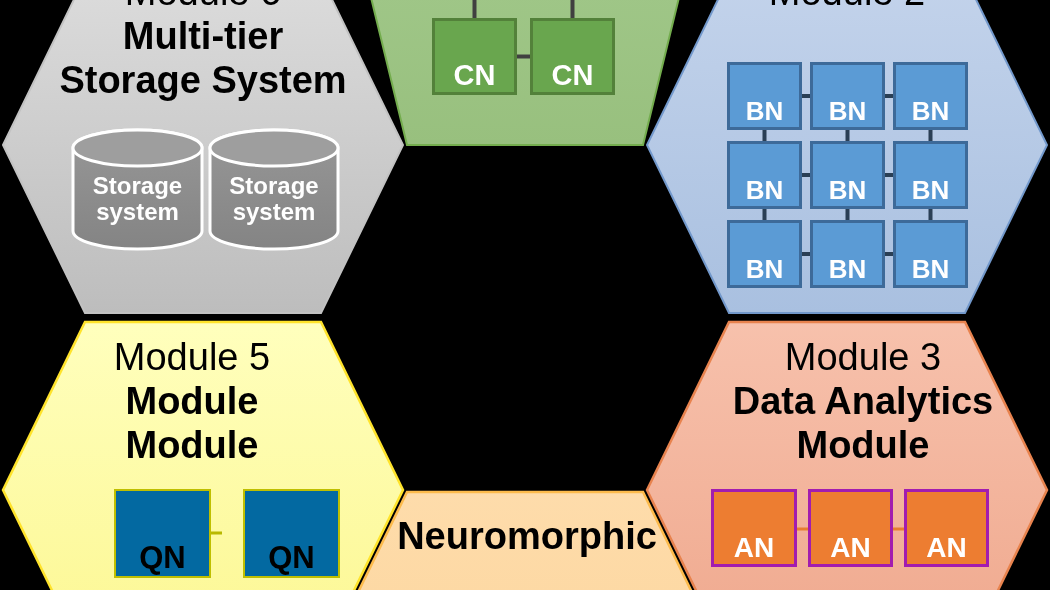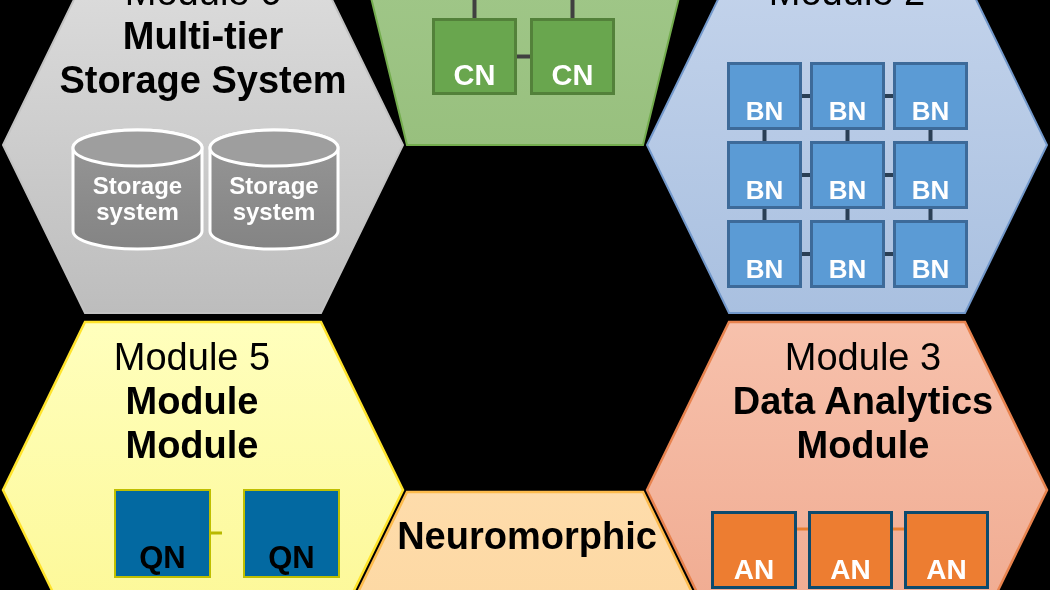--- a/index.html
+++ b/index.html
@@ -14,21 +14,21 @@
   }
   .hex-title .num{display:block;font-weight:400;}
   .hex-title .sub{display:block;font-weight:700;}
   .node{
     position:absolute;display:flex;align-items:flex-end;justify-content:center;
     box-sizing:border-box;font-weight:700;
   }
   .node.cn{background:#69a64e;border:3px solid #53813a;color:#fff;font-size:29px;}
   .node.bn{background:#5b9bd5;border:3px solid #3d6a99;color:#fff;font-size:26px;}
   .node.qn{background:#0369a1;border:2px solid #bfbf00;color:#000;font-size:31px;margin-left:23px;}
-  .node.an{background:#ed7d31;border:3px solid #0c4a6e;color:#fff;font-size:28px;margin-top:22px;}
+  .node.an{background:#ed7d31;border:3px solid #a21caf;color:#fff;font-size:28px;}
   .cyl-label{
     position:absolute;text-align:center;color:#fff;font-weight:700;
     font-size:24px;line-height:26px;
   }
 </style>
 </head>
 <body>
 
 <div id="stage">
 

